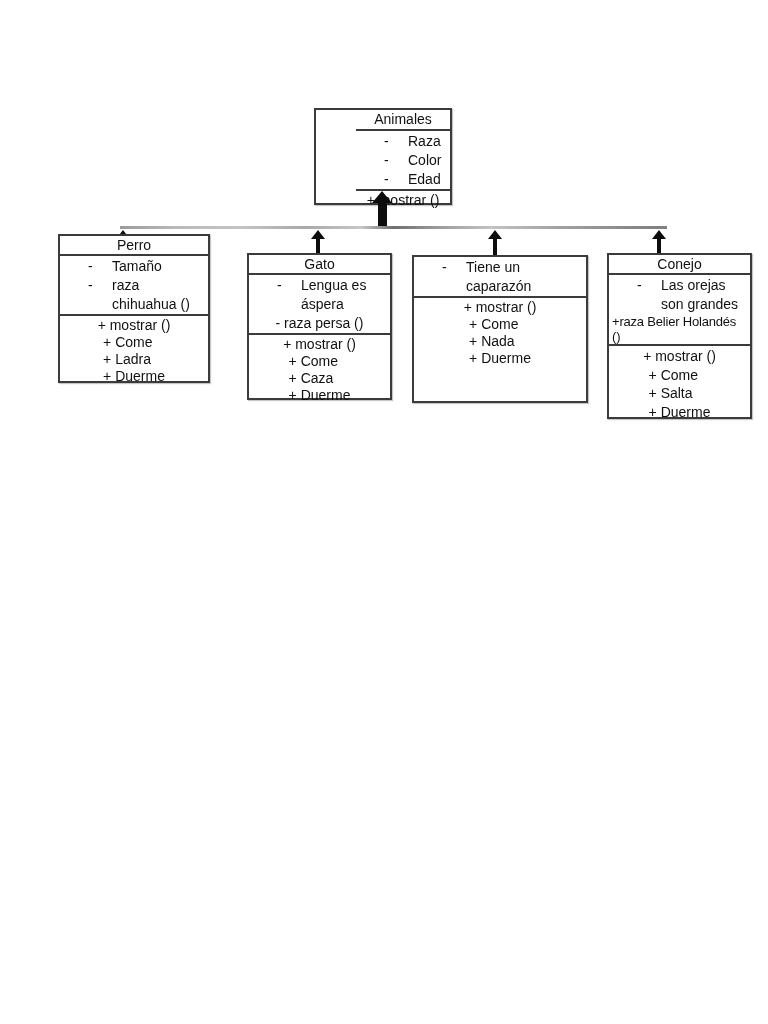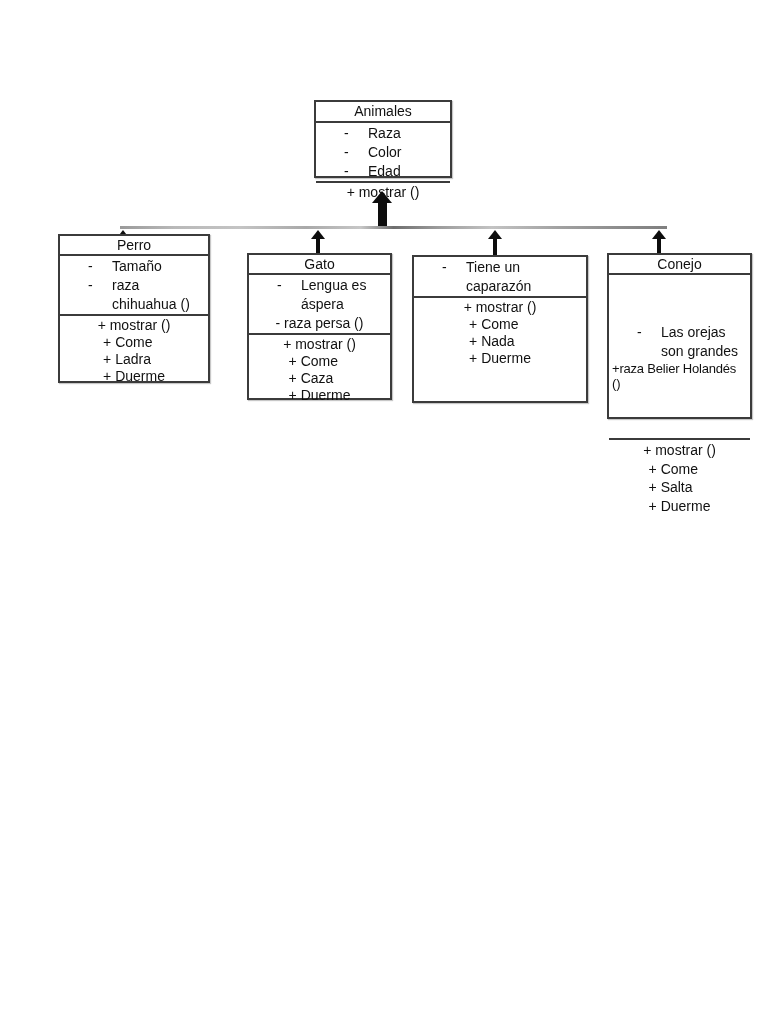--- a/index.html
+++ b/index.html
@@ -40,26 +40,26 @@
   .box-methods{
     flex:1;
     border-top:2px solid var(--border);
     text-align:center;
     line-height:17px;
     padding-top:1px;
   }
   .method-group{display:inline-block;text-align:left;}
 
   
-  .box-animales{left:314px;top:100px;width:138px;height:78px;}
+  .box-animales{left:314px;top:108px;width:138px;height:97px;padding-left:40px;}
   .box-animales .box-title{line-height:19px;}
   .box-perro{left:58px;top:234px;width:152px;height:149px;}
   .box-gato{left:247px;top:253px;width:145px;height:147px;}
   .box-tortuga{left:412px;top:255px;width:176px;height:148px;}
-  .box-conejo{left:607px;top:253px;width:145px;height:166px;gap:47px;}
+  .box-conejo{left:607px;top:253px;width:145px;height:166px;}
   .box-conejo .box-methods{line-height:18.5px;}
 
   
   .connector{
     position:absolute;left:120px;top:226px;width:547px;height:2.5px;
     background:linear-gradient(90deg,#9a9a9a 0%,#b9b9b9 10%,#c4c4c4 22%,#a9a9a9 34%,#c7c7c7 44%,#6e6e6e 50%,#9b9b9b 58%,#c3c3c3 68%,#a2a2a2 80%,#8b8b8b 92%,#7f7f7f 100%);
   }
 
   
   .arrow-up{position:absolute;display:flex;flex-direction:column;align-items:center;}

